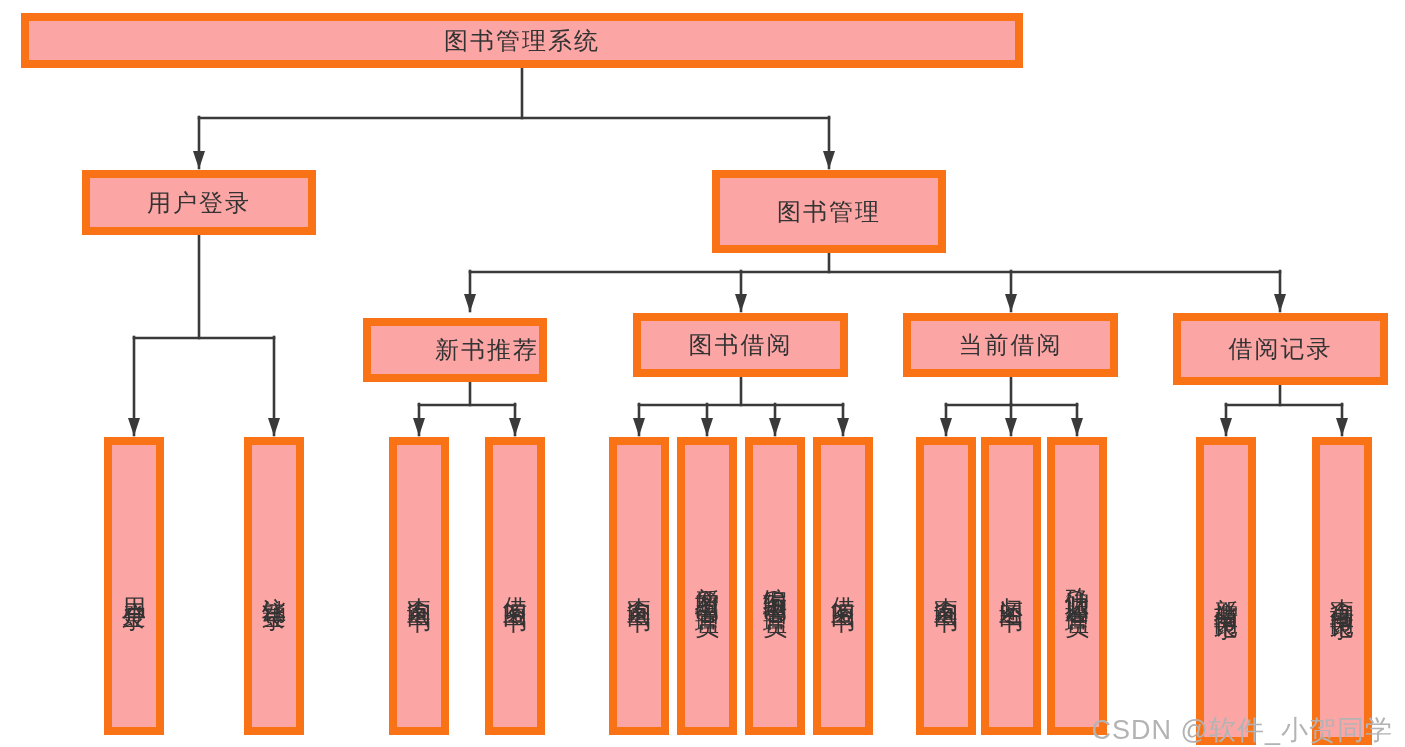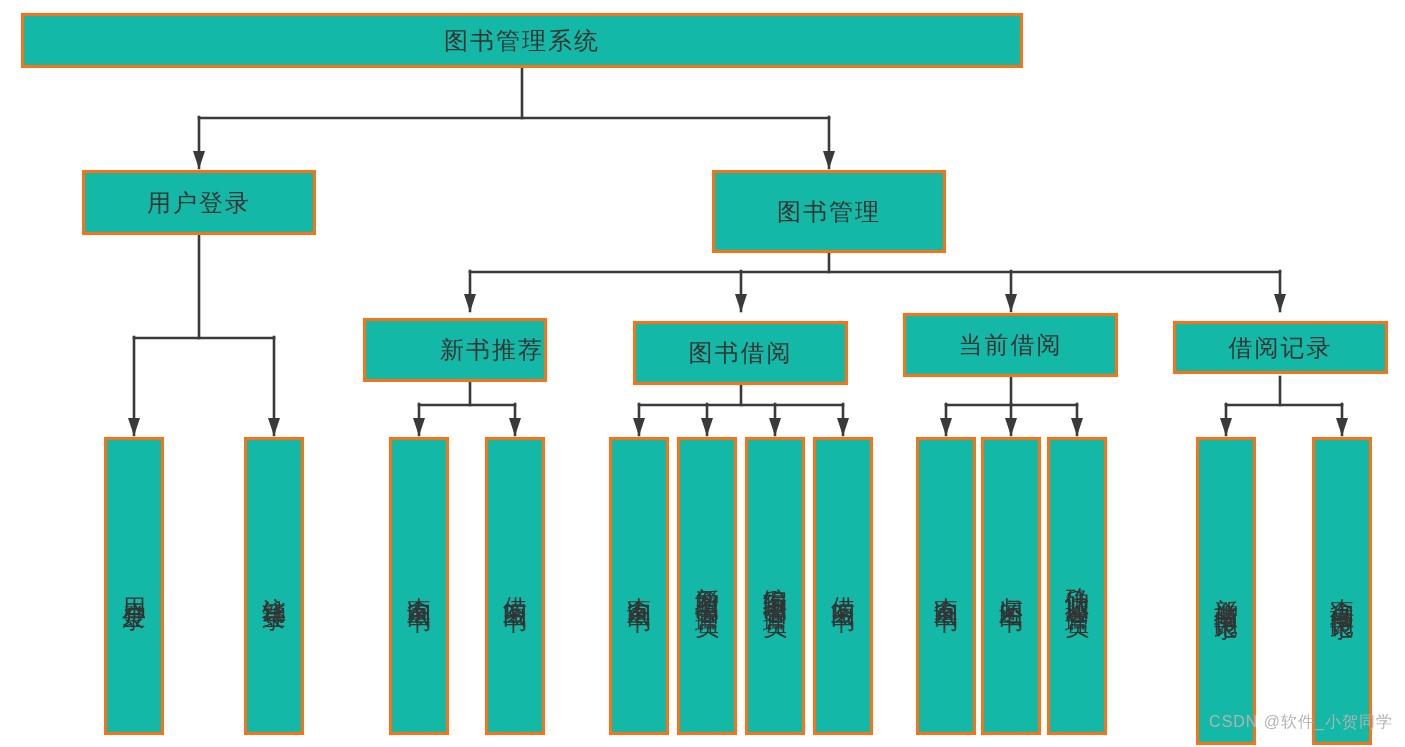--- a/index.html
+++ b/index.html
@@ -13,43 +13,43 @@
     overflow: hidden;
   }
   .wires {
     position: absolute;
     left: 0; top: 0;
     width: 1405px; height: 747px;
   }
   .node {
     position: absolute;
     box-sizing: border-box;
-    border: 3px solid #f97316;
-    background: #14b8a6;
+    border: 8px solid #f97316;
+    background: #fca5a5;
     display: flex;
     align-items: center;
     justify-content: center;
     text-align: center;
     letter-spacing: 2px;
   }
   .node.h { font-size: 24px; }
   .node.root-box { font-size: 24px; }
   .node.leaf { font-size: 24px; }
   .vtext {
     writing-mode: vertical-rl;
     text-orientation: mixed;
     letter-spacing: 4px;
     line-height: 1.0;
     white-space: nowrap;
   }
   .watermark {
     position: absolute;
     right: 12px;
     top: 712px;
-    font-size: 16px;
+    font-size: 27px;
     color: #b3b3b3;
     letter-spacing: 1px;
     white-space: nowrap;
   }
 </style>
 </head>
 <body>
 
 <div class="stage">
 
@@ -122,27 +122,27 @@
   <div class="node h" style="left:82px; top:170px; width:234px; height:65px;">
     <span>用户登录</span>
   </div>
   <div class="node h" style="left:712px; top:170px; width:234px; height:83px;">
     <span>图书管理</span>
   </div>
 
   <div class="node h" style="left:363px; top:318px; width:184px; height:64px;justify-content:flex-end;">
     <span>新书推荐</span>
   </div>
-  <div class="node h" style="left:633px; top:313px; width:215px; height:64px;margin-top:8px;">
+  <div class="node h" style="left:633px; top:313px; width:215px; height:64px;">
     <span>图书借阅</span>
   </div>
   <div class="node h" style="left:903px; top:313px; width:215px; height:64px;text-align:center;">
     <span>当前借阅</span>
   </div>
-  <div class="node h" style="left:1173px; top:321px; width:215px; height:53px;">
+  <div class="node h" style="left:1173px; top:313px; width:215px; height:72px;">
     <span>借阅记录</span>
   </div>
 
   <div class="node leaf" style="left:104px; top:437px; width:60px; height:298px;">
     <span class="vtext">用户登录</span>
   </div>
   <div class="node leaf" style="left:244px; top:437px; width:60px; height:298px;">
     <span class="vtext">注销登录</span>
   </div>
 

